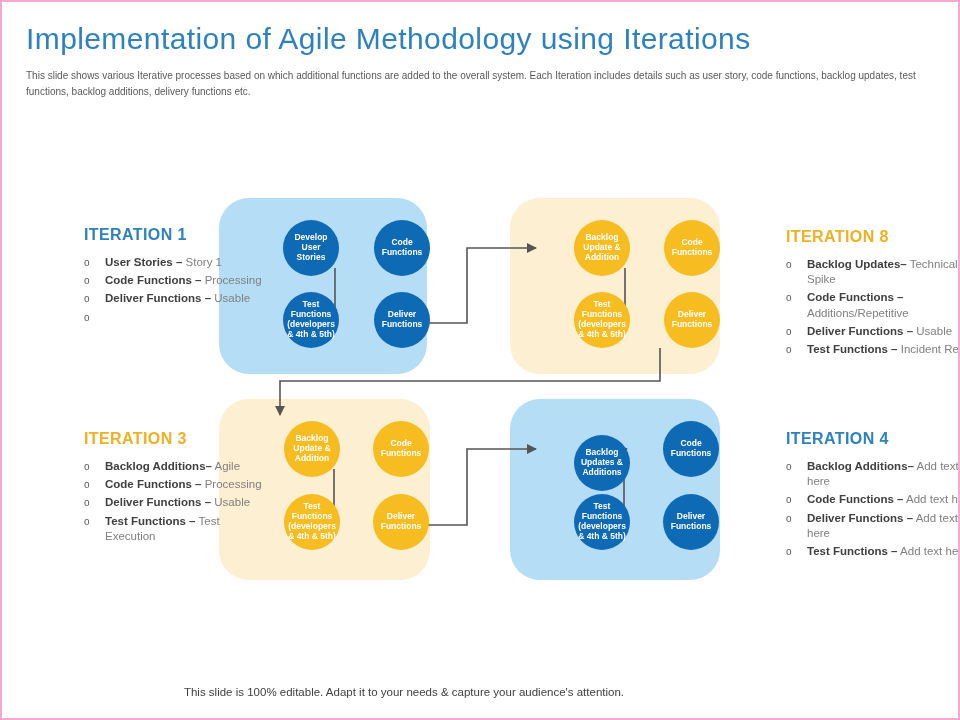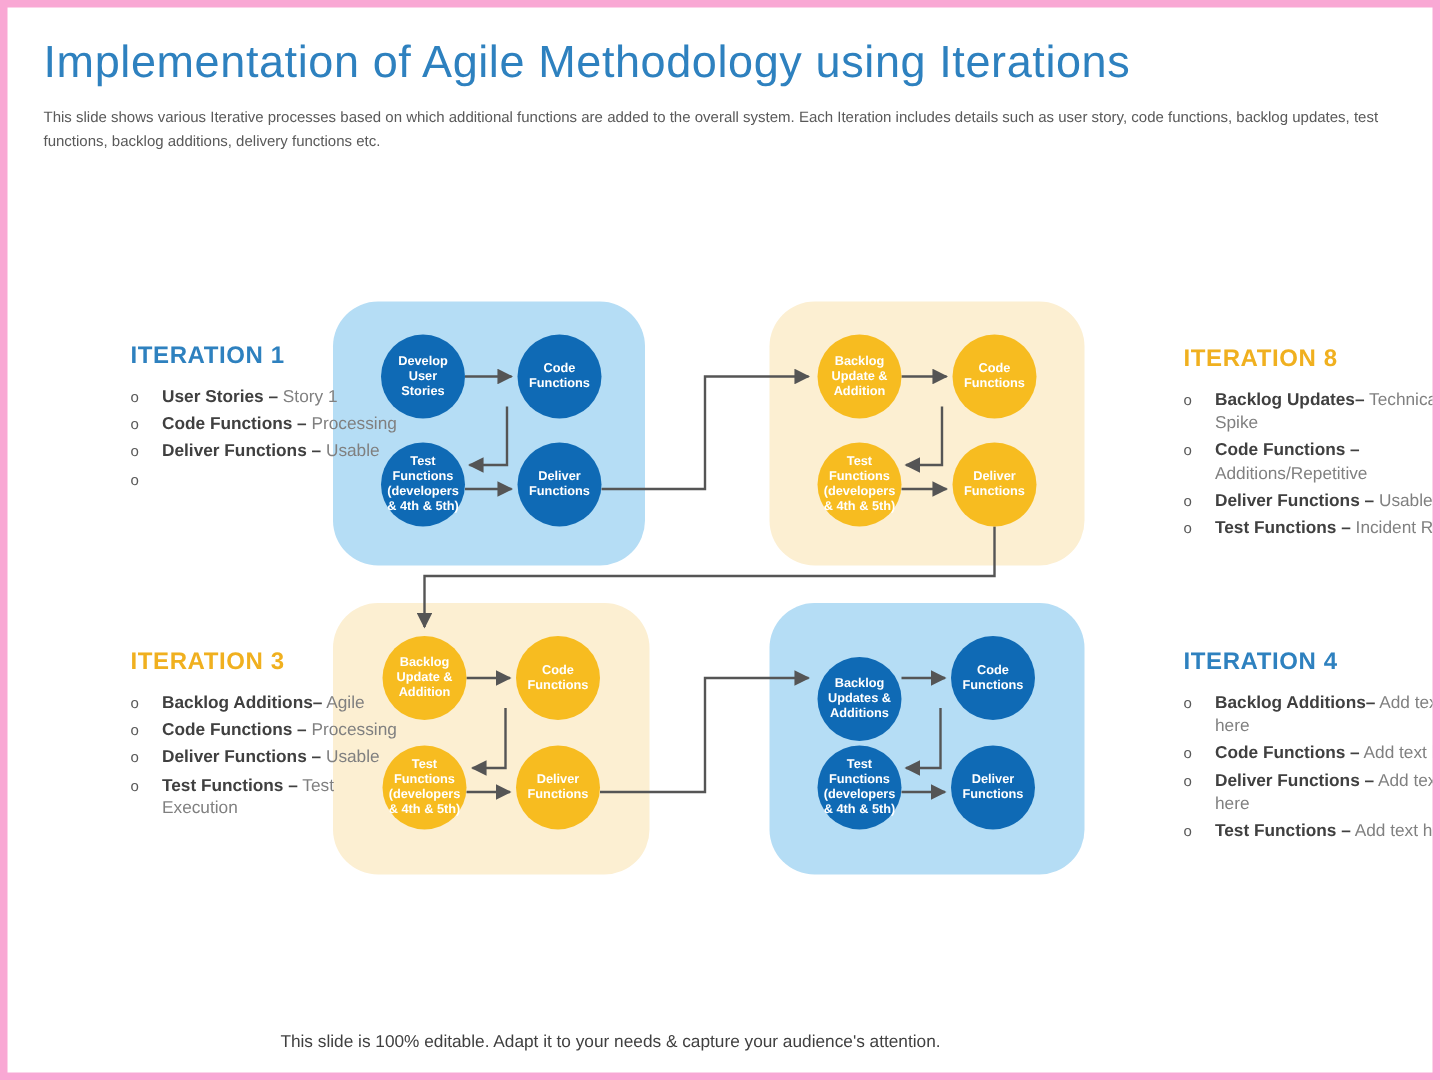--- a/index.html
+++ b/index.html
@@ -1,39 +1,39 @@
 <!DOCTYPE html>
 <html style="--title-blue: #2E81BF; --heading-gold: #F0B01F; --circle-blue: #0F6AB5; --circle-gold: #F7BC20; --box-blue: #B5DDF5; --box-cream: #FCEFD2; --connector-gray: #555555; --text-dark: #404040; --text-gray: #808080; --subtitle-gray: #595959;"><head>
 <meta charset="utf-8">
 <style>
   * { margin:0; padding:0; box-sizing:border-box; }
   html,body { background:#ffffff; }
   body { font-family:"Liberation Sans", sans-serif; }
   .slide {
     position:relative; width:960px; height:720px; background:#ffffff;
-    overflow:hidden; border:5px solid #f9a8d4;
+    overflow:hidden; border:2px solid #f9a8d4;
   }
   .title {
     position:absolute; left:24px; top:20px; width:900px;
     font-size:30px; font-weight:400; letter-spacing:0.4px;
     color:var(--title-blue);
   }
   .subtitle {
     position:absolute; left:24px; top:66px; width:915px;
     font-size:10px; line-height:1.55; color:var(--subtitle-gray);
   }
   .box { position:absolute; border-radius:30px; z-index:1; }
   .box-blue  { background:var(--box-blue); }
   .box-cream { background:var(--box-cream); }
   svg.connectors { position:absolute; left:0; top:0; z-index:2; }
   .circle {
     position:absolute; width:56px; height:56px; border-radius:50%;
     display:flex; align-items:center; justify-content:flex-end;
     text-align:center; color:#ffffff; font-size:8.5px; line-height:1.15;
-    font-weight:bold; z-index:3; padding:3px;
+    font-weight:bold; z-index:3; padding:3px;margin-left:32px;
   }
   .c-blue { background:var(--circle-blue); }
   .c-gold { background:var(--circle-gold); }
   .panel { position:absolute; z-index:4;margin-left:44px; }
   .panel h2 {
     font-size:16px; font-weight:bold; letter-spacing:0.4px; margin:0 0 11px 0;
   }
   .h-blue { color:var(--title-blue); }
   .h-gold { color:var(--heading-gold); }
   .item { display:flex; font-size:11.5px; line-height:1.32; margin-bottom:3px; }

